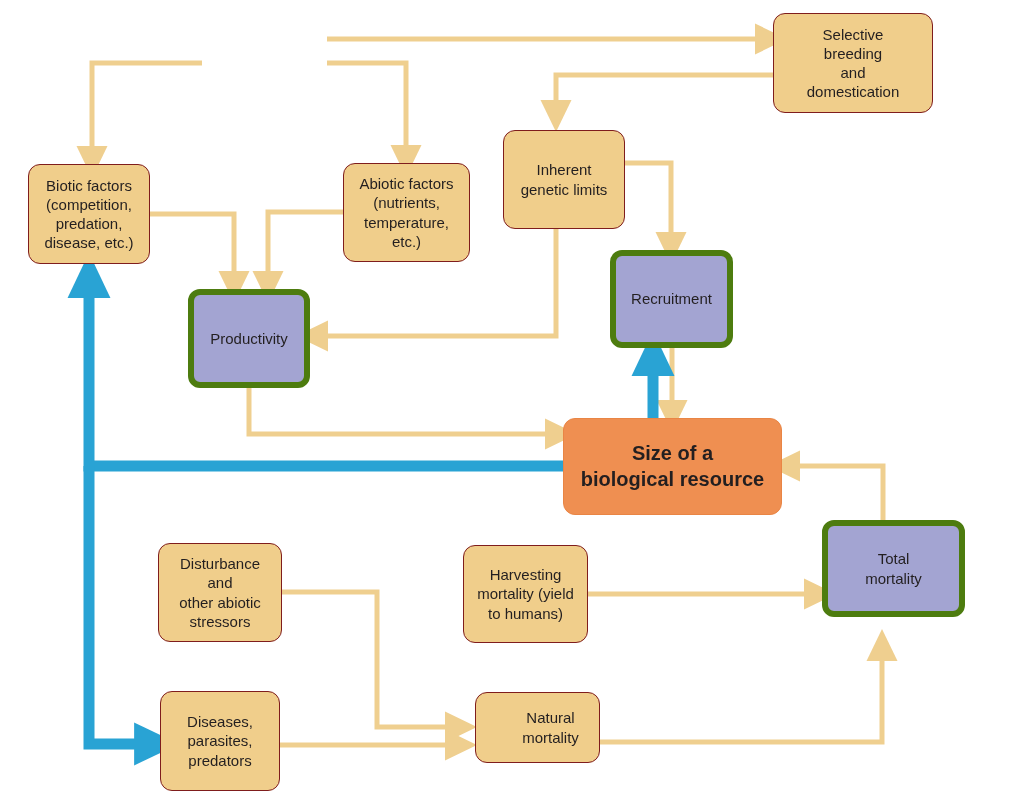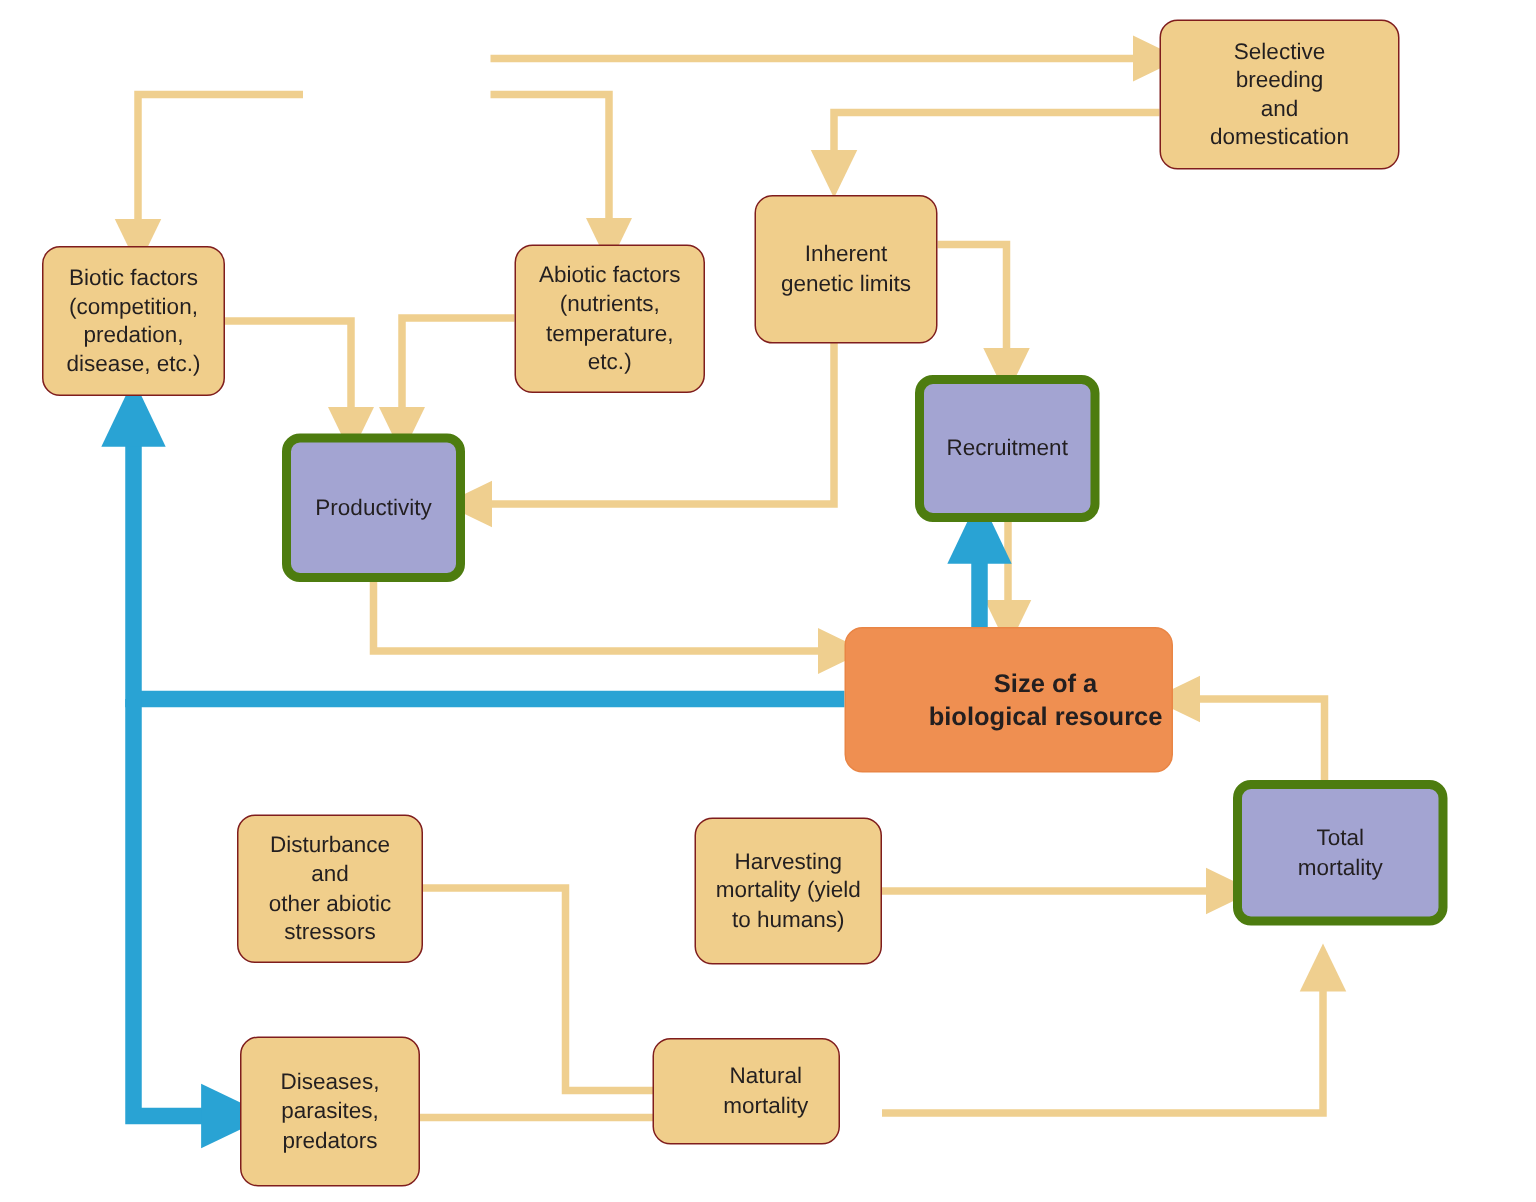--- a/index.html
+++ b/index.html
@@ -47,22 +47,21 @@
     border: 1px solid #7f1d1d;
   }
   .node.purple {
     background: #a3a4d2;
     border: 6px solid #4d7c0f;
   }
   .node.orange {
     background: #ef8f51;
     border: 1px solid #e98545;
     font-weight: bold;
-    font-size: 17px;
-    justify-content: flex-end;
+    font-size: 20px;
   }
 </style>
 </head>
 <body>
 
 <div id="diagram-root">
 
   <svg class="connectors" viewBox="0 0 1024 801" xmlns="http://www.w3.org/2000/svg">
     <defs>
       <marker id="tanArrow" markerWidth="7" markerHeight="7" refX="1.2" refY="3.5" orient="auto" markerUnits="strokeWidth">
@@ -172,18 +171,18 @@
     <span class="node-label">Total
 mortality</span>
   </div>
 
   <div class="node tan" style="left:160px; top:691px; width:120px; height:100px;">
     <span class="node-label">Diseases,
 parasites,
 predators</span>
   </div>
 
-  <div class="node tan" style="left:435px; top:692px; width:125px; height:71px;padding-left:32px;">
+  <div class="node tan" style="left:475px; top:692px; width:125px; height:71px;padding-left:32px;">
     <span class="node-label">Natural
 mortality</span>
   </div>
 
 </div>
 
 </body></html>

